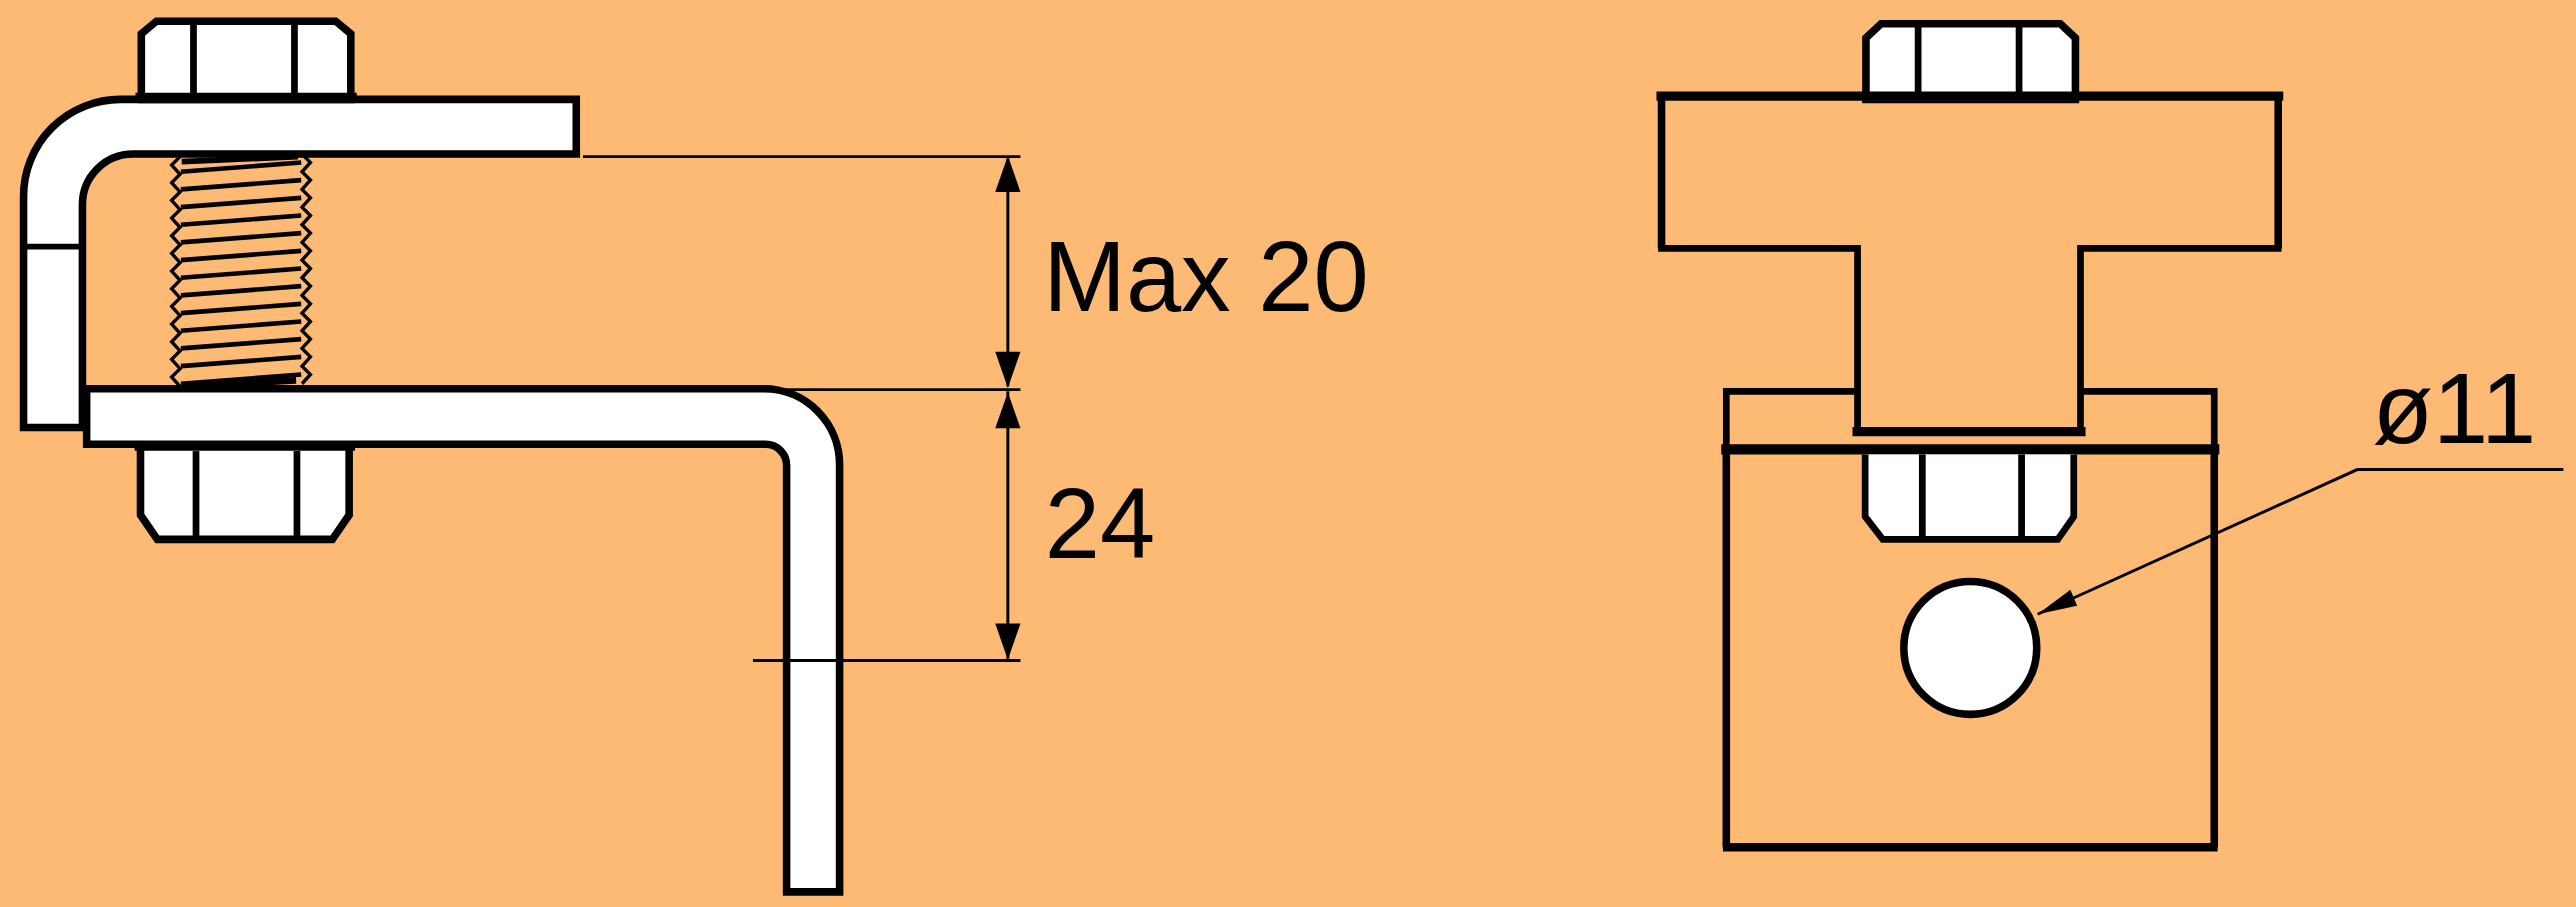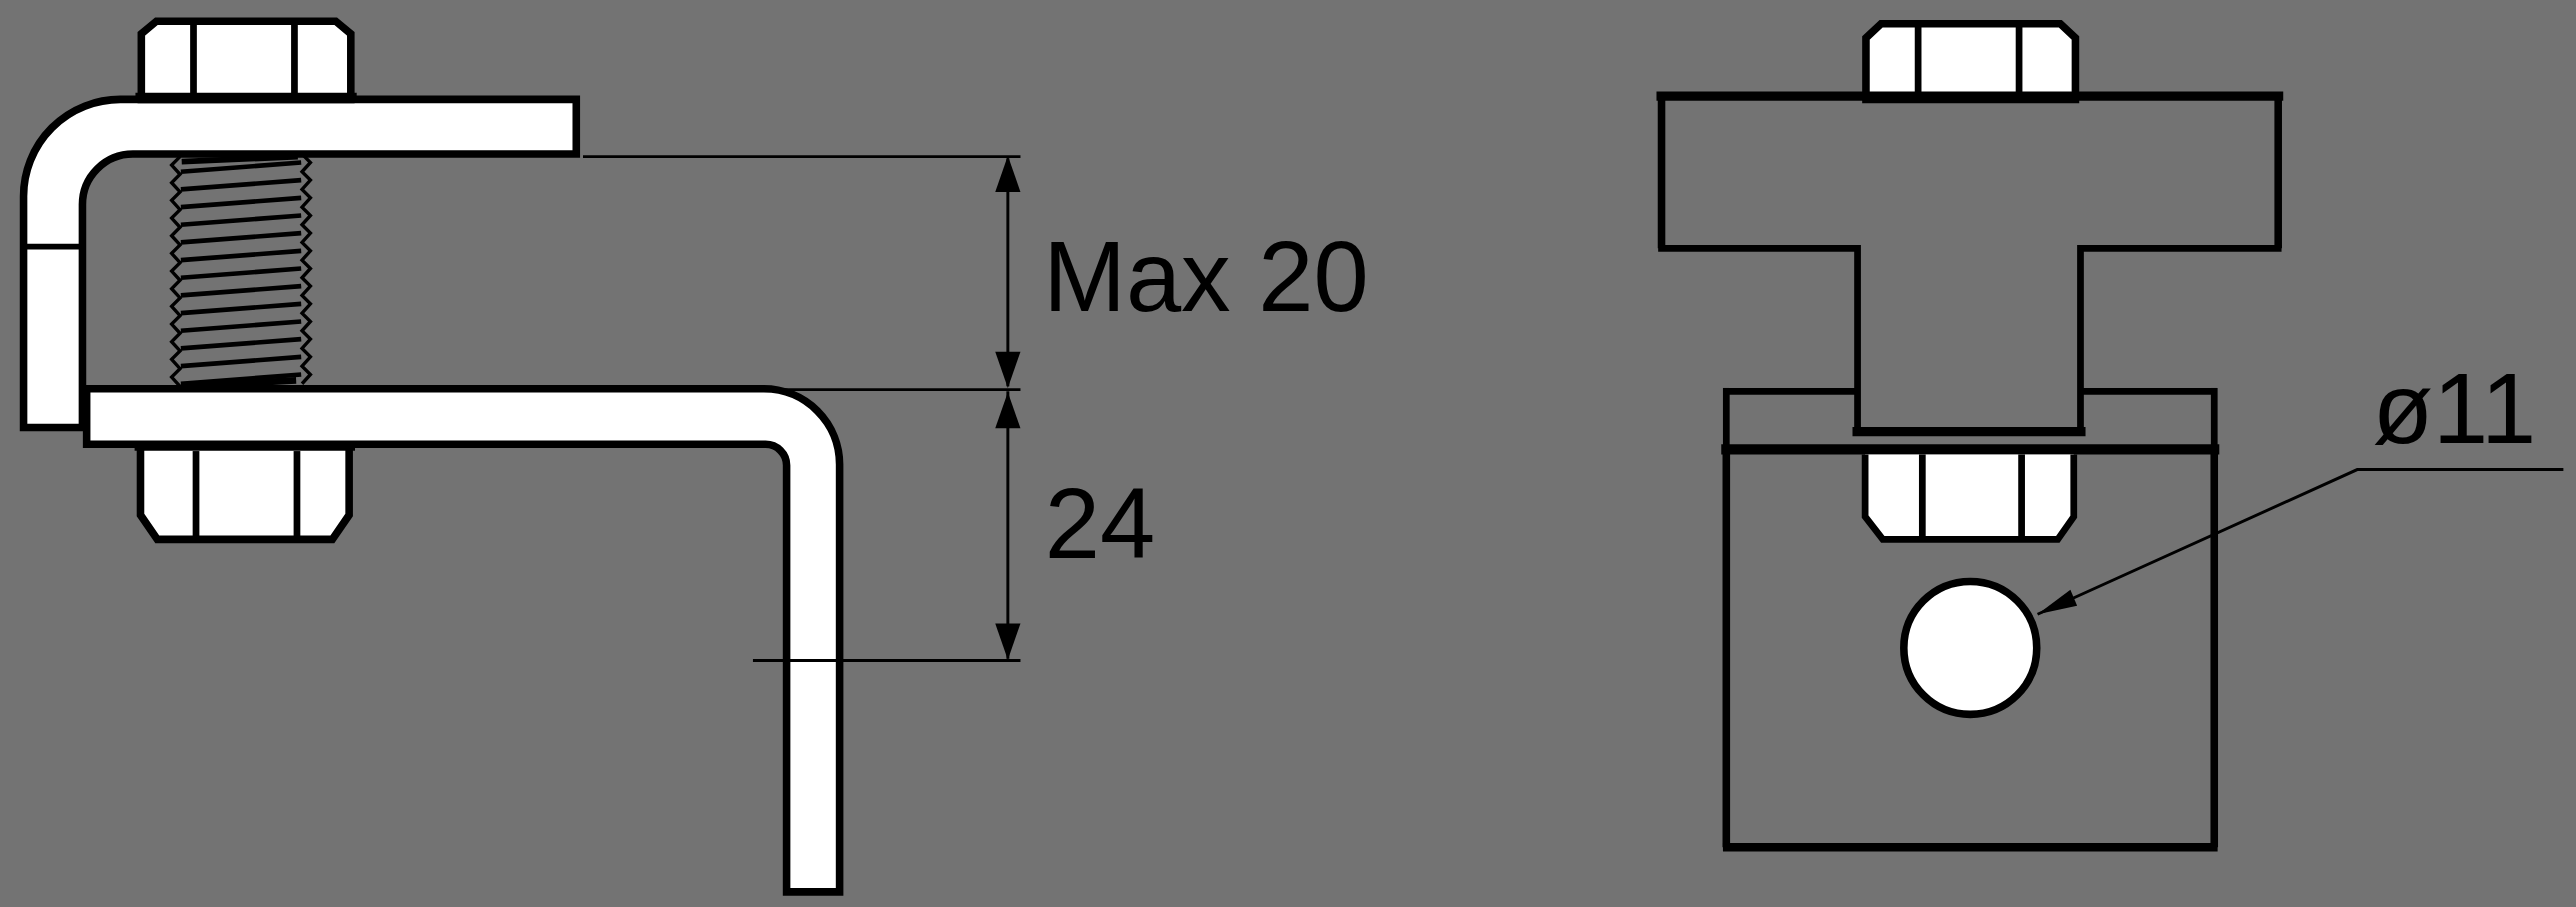--- a/index.html
+++ b/index.html
@@ -1,19 +1,19 @@
 <!DOCTYPE html>
 <html style="font-size:13.5px"><head>
 <meta charset="utf-8">
 <style>
   html,body{margin:0;padding:0;background:#ffffff;}
   .canvas{
     position:relative;
     width:2576px;height:908px;
-    background:#737373;
+    background:#fdba74;
     overflow:hidden;
     font-family:"Liberation Sans", sans-serif;
   }
   svg{display:block;}
   .dim-text{
     font-family:"Liberation Sans", sans-serif;
     font-size:118px;
     fill:#000000;
   }
 </style>

